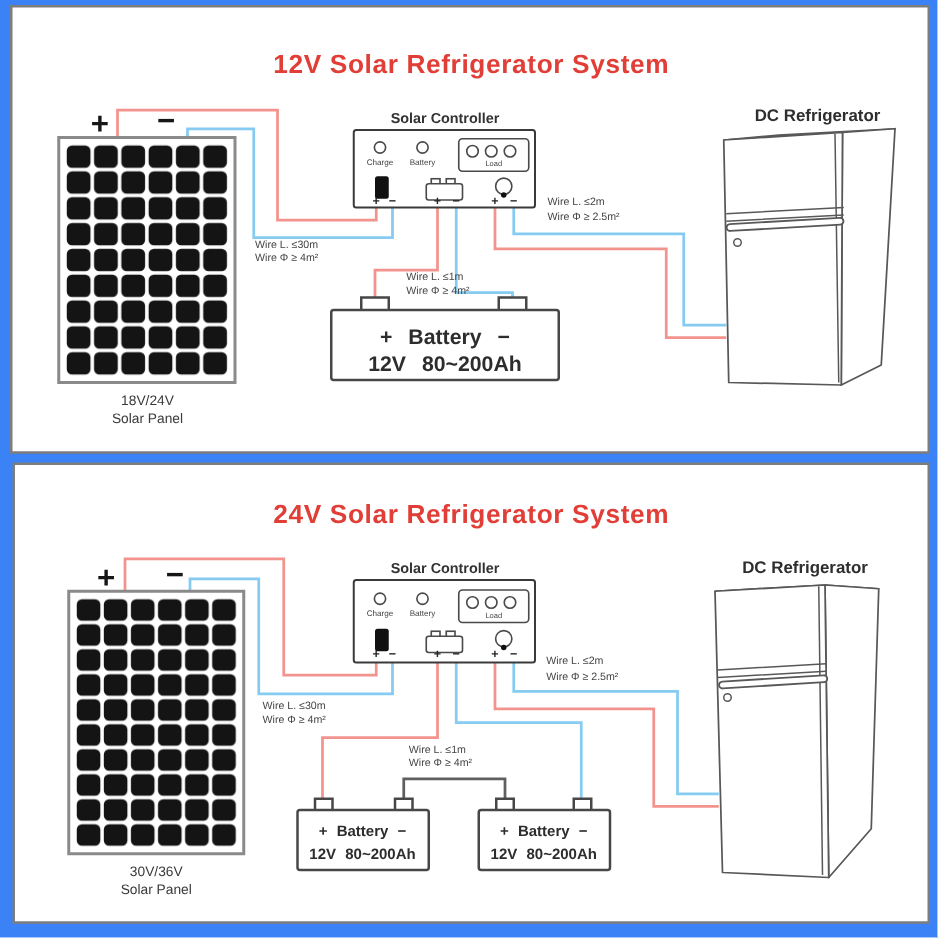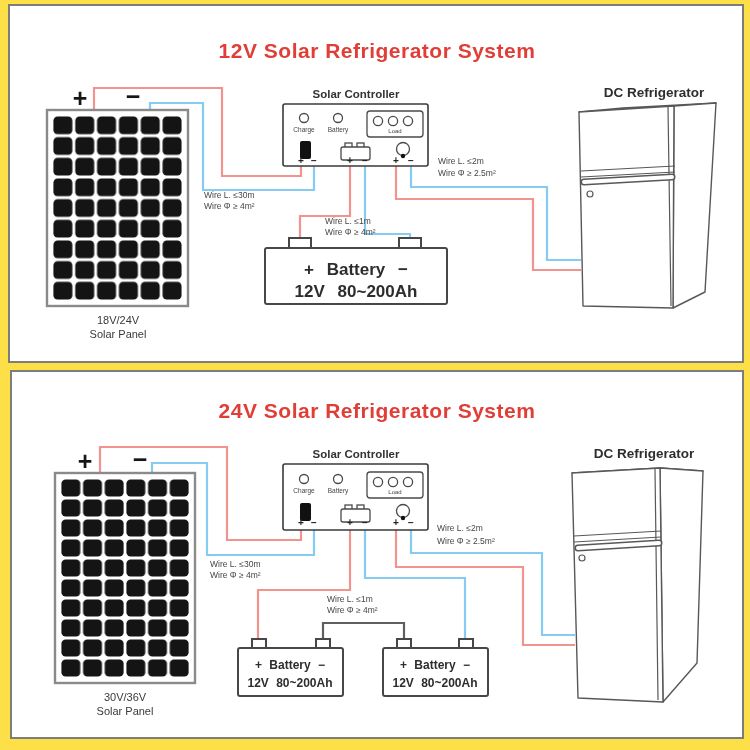--- a/index.html
+++ b/index.html
@@ -2,21 +2,21 @@
 <html style="--c-title: #e03e36; --c-wire_positive: #f2948d; --c-wire_negative: #85cbf2; --c-wire_series: #5f5f5f;"><head>
 <meta charset="utf-8">
 <style>
   :root{
     --c-title:#e03e36;
     --c-wire_positive:#f2948d;
     --c-wire_negative:#85cbf2;
     --c-wire_series:#5f5f5f;
   }
   html,body{margin:0;padding:0;background:#ffffff;}
-  .stage{position:relative;width:750px;height:750px;background:#fde047;overflow:hidden;}
+  .stage{position:relative;width:750px;height:750px;background:#3b82f6;overflow:hidden;}
   svg{display:block;}
   svg text{font-family:"Liberation Sans","DejaVu Sans",sans-serif;fill:#3a3a3a;}
   .t-title{font-size:21px;font-weight:bold;fill:var(--c-title);text-anchor:middle;letter-spacing:.5px;}
   .t-fridge{font-size:13.5px;font-weight:bold;fill:#2e2e2e;text-anchor:middle;}
   .t-ctrl-title{font-size:11.5px;font-weight:600;fill:#333;text-anchor:middle;}
   .t-led{font-size:6.5px;fill:#444;text-anchor:middle;}
   .t-load{font-size:6px;fill:#444;text-anchor:middle;}
   .t-term{font-size:10px;font-weight:bold;fill:#222;text-anchor:middle;}
   .t-panel-label{font-size:11px;fill:#3a3a3a;text-anchor:middle;}
   .t-spec{font-size:8.5px;fill:#454545;}

